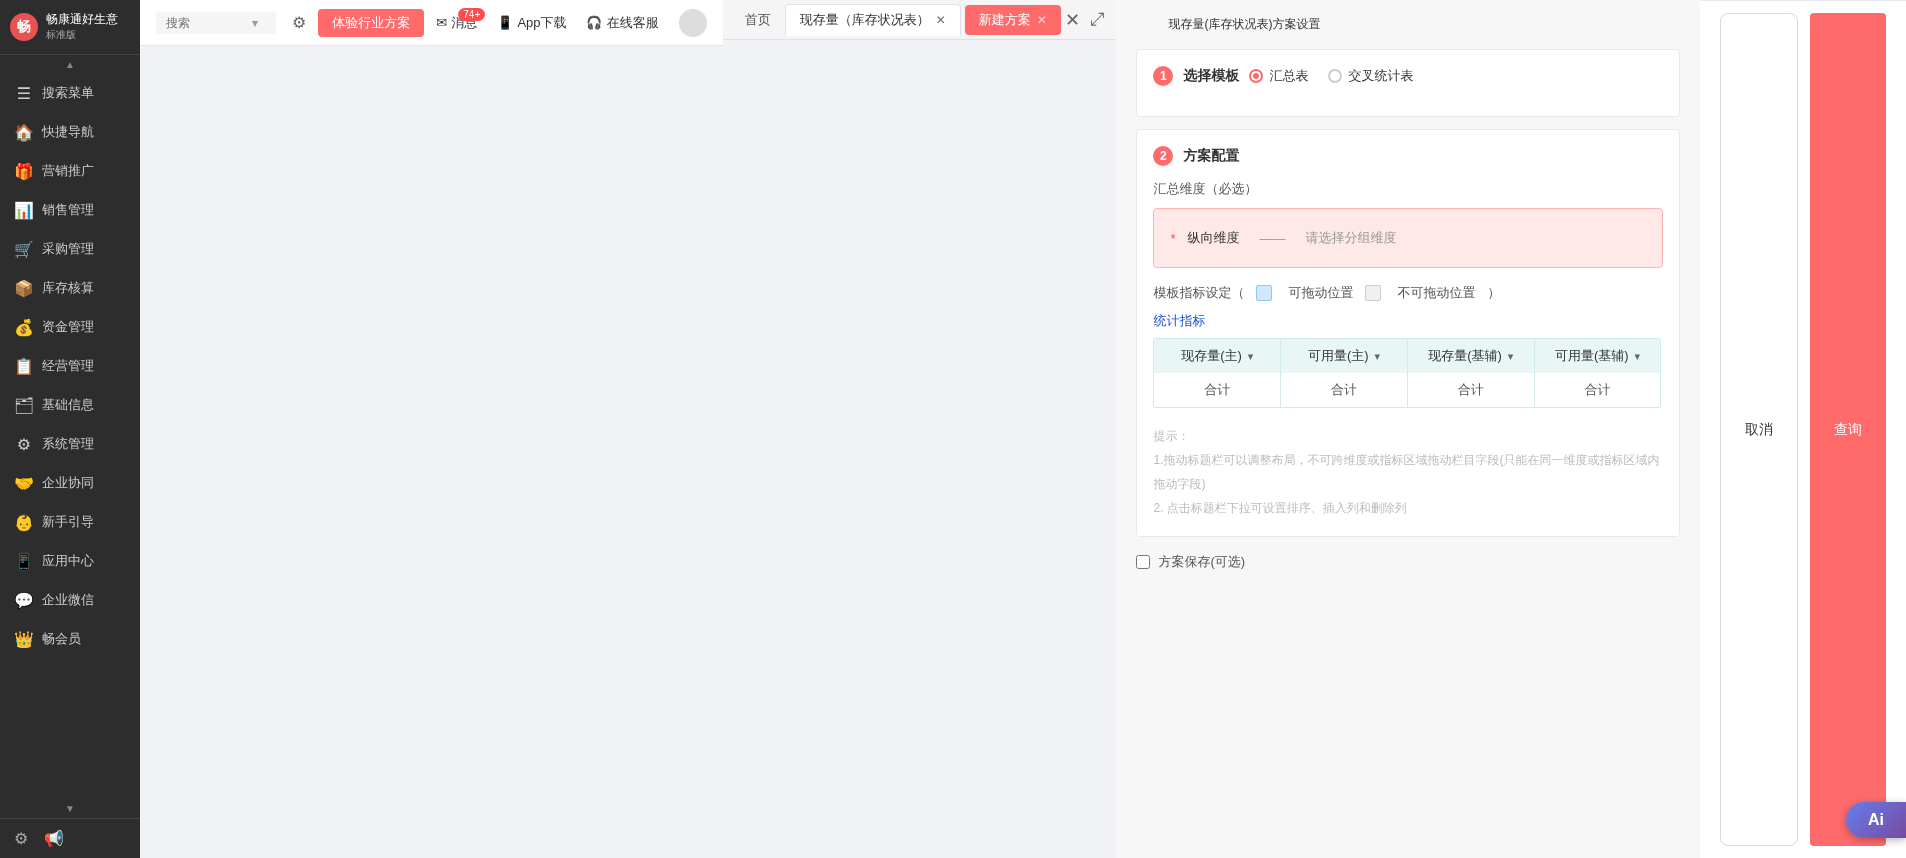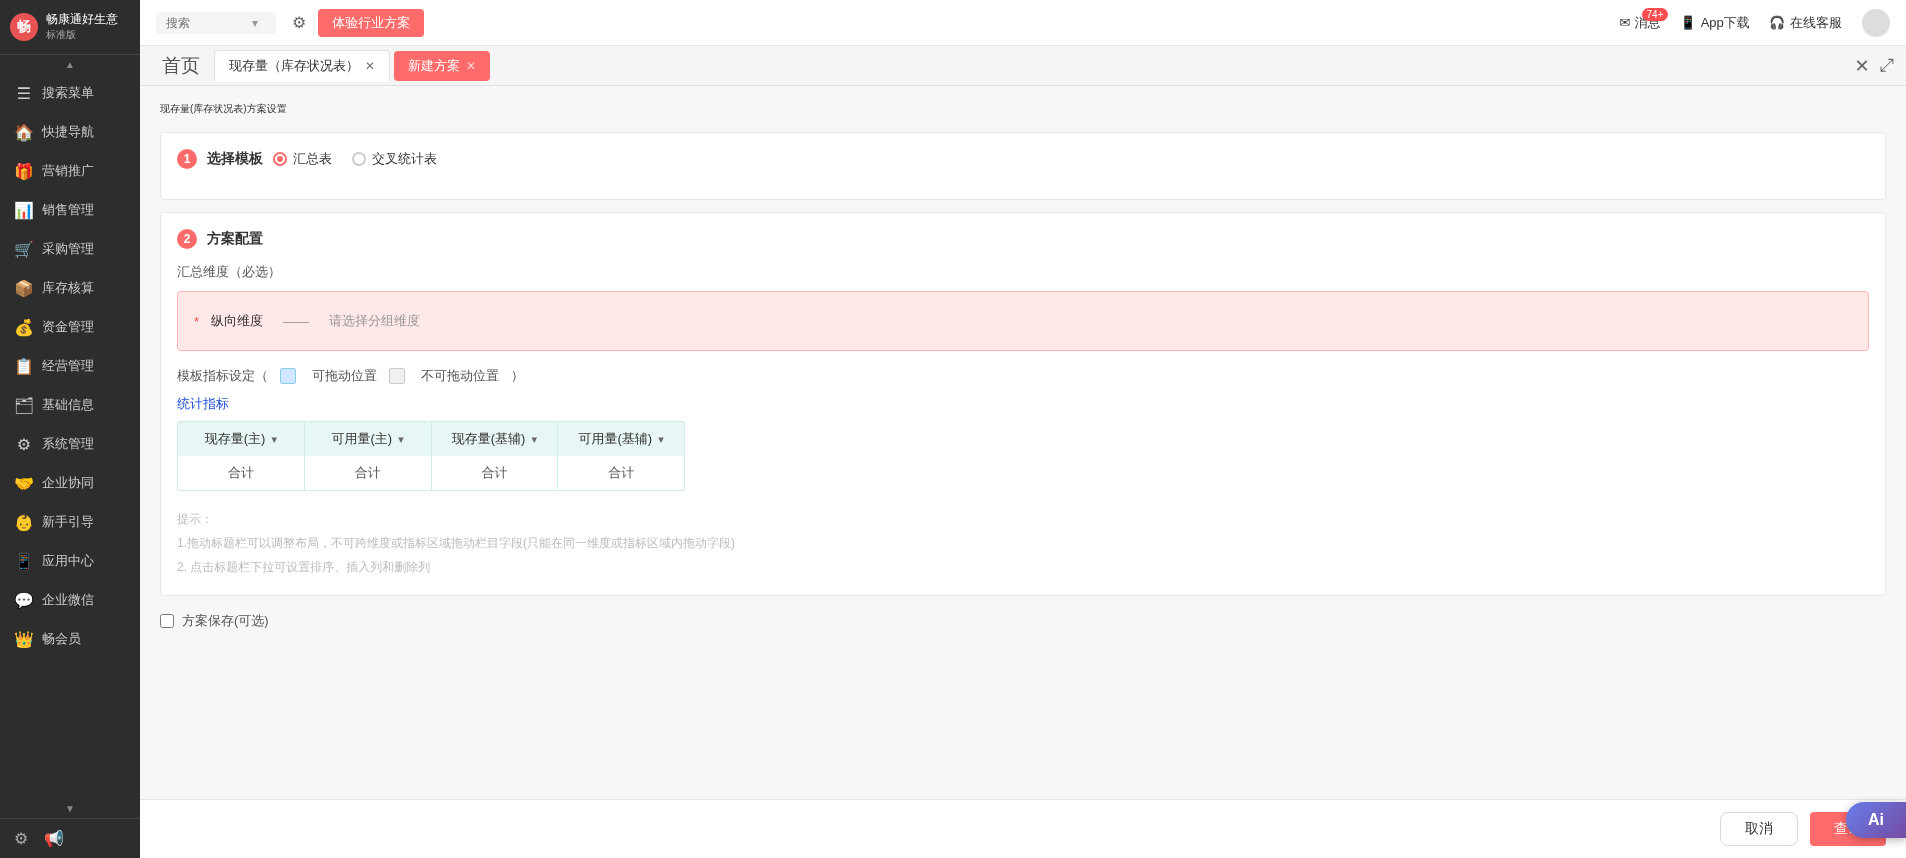--- a/index.html
+++ b/index.html
@@ -43,21 +43,21 @@
     .sidebar-item-icon { font-size: 16px; width: 20px; text-align: center; }
     .sidebar-item-label { font-size: 13px; }
     .sidebar-bottom {
       padding: 10px 14px;
       display: flex; gap: 16px; align-items: center;
       border-top: 1px solid #444;
     }
     .sidebar-bottom-icon { color: #aaa; cursor: pointer; font-size: 16px; }
 
     
-    .main { flex: 1; display: flex; flex-direction: column; overflow: hidden; }
+    .main { flex: 1; display: flex; flex-direction: row; overflow: hidden; }
 
     
     .topbar {
       background: #fff;
       height: 46px;
       display: flex; align-items: center;
       padding: 0 16px;
       border-bottom: 1px solid #e8e8e8;
       gap: 12px;
       flex-shrink: 0;
@@ -97,27 +97,27 @@
       gap: 4px;
     }
     .tab-item {
       display: flex; align-items: center; gap: 6px;
       padding: 6px 14px; cursor: pointer; font-size: 13px;
       border-radius: 4px 4px 0 0; color: #555;
     }
     .tab-item.active { background: #fff; color: #333; border: 1px solid #e0e0e0; border-bottom: 1px solid #fff; }
     .tab-item.new-plan { background: #ff6b6b; color: white; border-radius: 4px; }
     .tab-close { font-size: 12px; cursor: pointer; opacity: 0.7; }
-    .tab-home { color: #555; font-size: 19px; padding: 6px 10px; cursor: pointer; }
+    .tab-home { color: #555; font-size: 13px; padding: 6px 10px; cursor: pointer; }
 
     
     .content {
       flex: 1; overflow-y: auto; background: #f7f7f7; padding: 16px 20px;
     }
-    .content-title { font-size: 10px; color: #333; margin-bottom: 16px; }
+    .content-title { font-size: 12px; color: #333; margin-bottom: 16px; margin-left: 32px; }
 
     
     .step-section {
       background: #fff; border-radius: 4px; border: 1px solid #e8e8e8;
       margin-bottom: 12px; padding: 16px;
     }
     .step-header { display: flex; align-items: center; gap: 10px; margin-bottom: 14px; }
     .step-num {
       width: 20px; height: 20px; background: #ff6b6b; color: white;
       border-radius: 50%; display: flex; align-items: center; justify-content: center;

